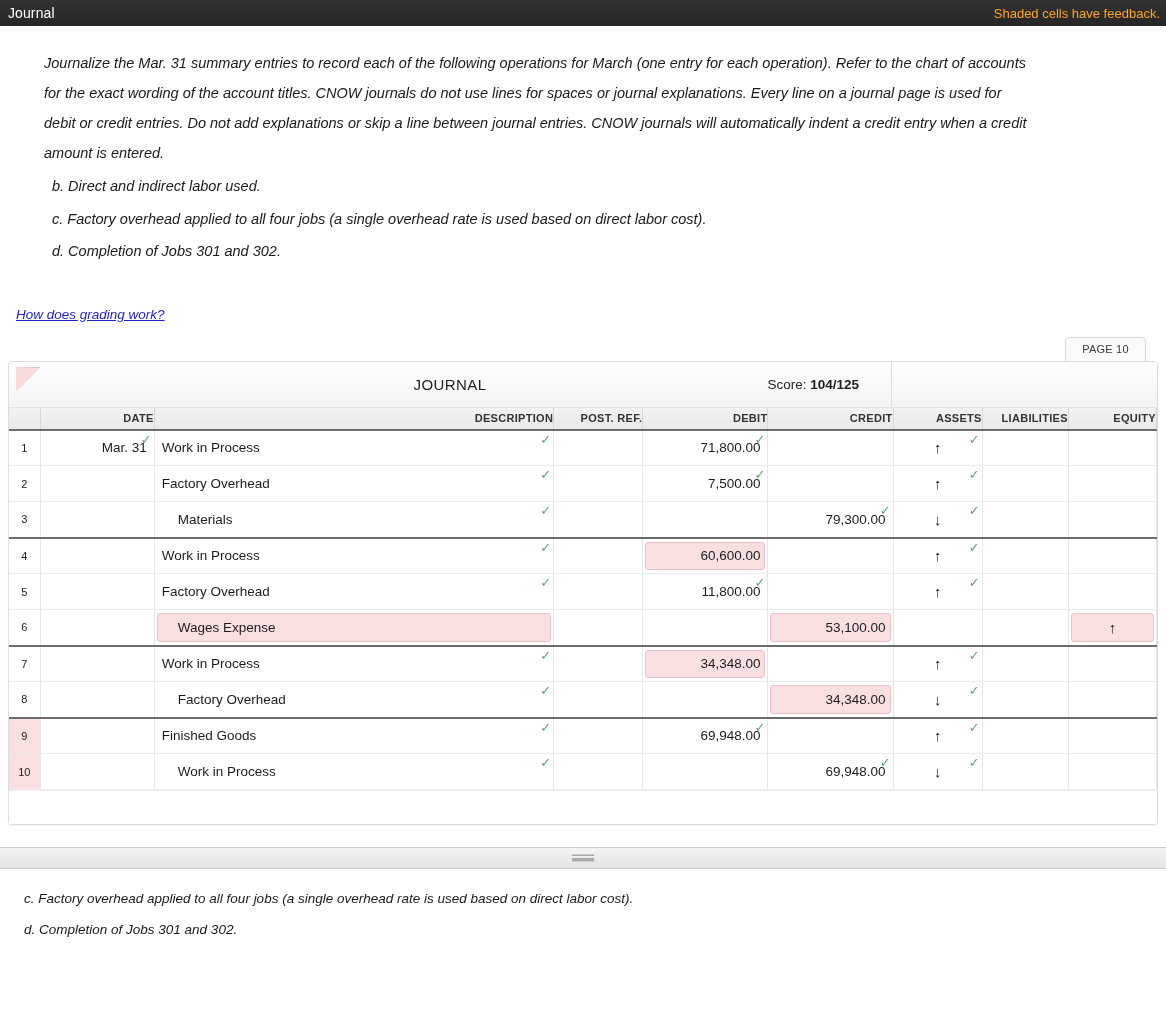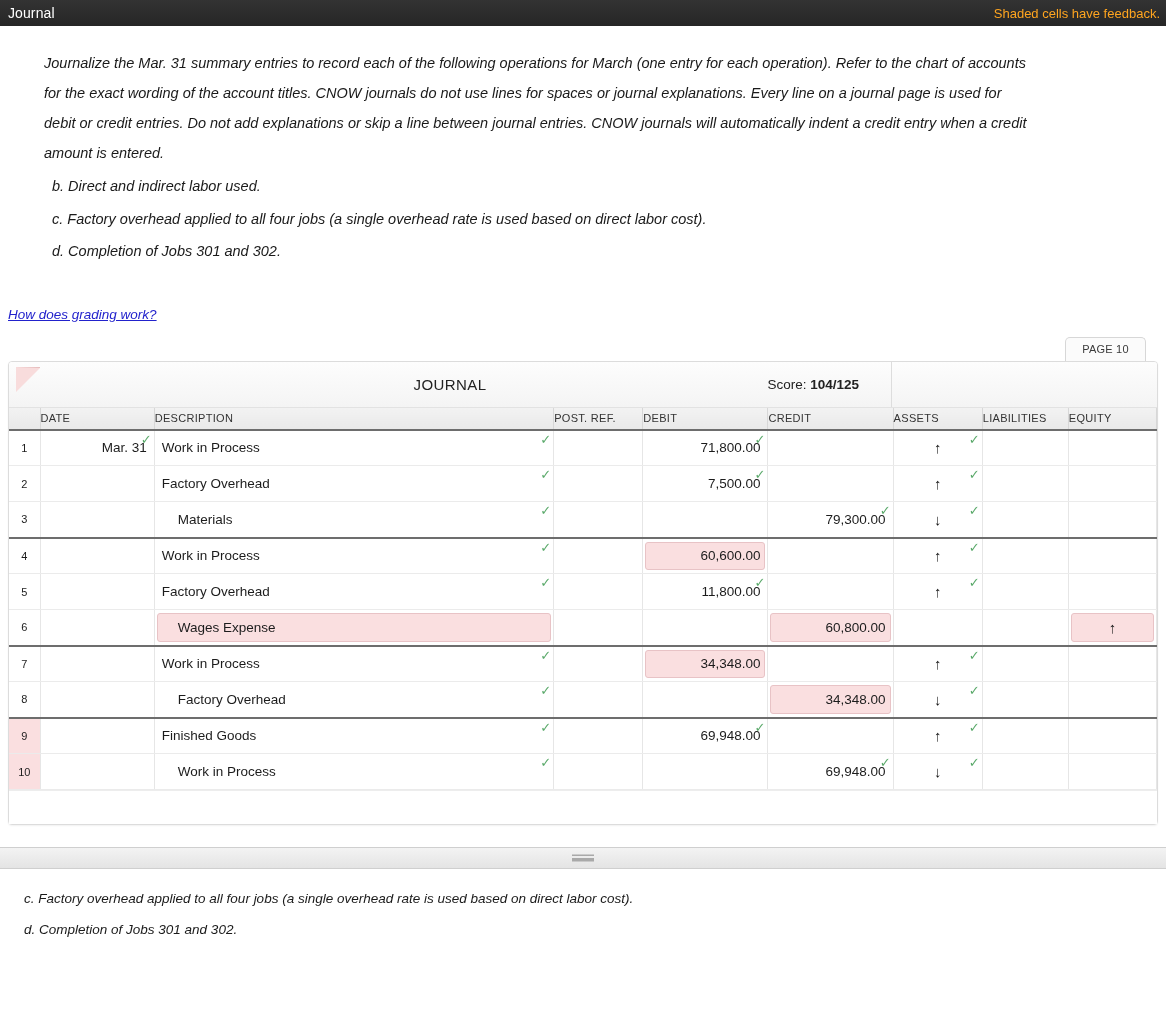--- a/index.html
+++ b/index.html
@@ -55,21 +55,21 @@
   }
   .oplist .op {
     font-style: italic;
     font-size: 14.5px;
     line-height: 32.5px;
     color: #1a1a1a;
     white-space: nowrap;
   }
 
   
-  .grading-link-wrap { padding: 37px 0 0 8px; }
+  .grading-link-wrap { padding: 37px 0 0 16px; }
   .grading-link {
     color: #2222cc;
     font-size: 13.5px;
     font-style: italic;
     text-decoration: underline;
     cursor: pointer;
   }
 
   
   .journal-wrap {
@@ -159,28 +159,28 @@
 
   
   table.journal {
     width: 100%;
     border-collapse: collapse;
     table-layout: fixed;
     font-size: 13.5px;
   }
   table.journal th {
     background: linear-gradient(to bottom, #f2f2f2 0%, #e9e9e9 100%);
-    font-weight: normal;
+    font-weight: bold;
     font-size: 11px;
     color: #333;
     letter-spacing: .3px;
     height: 22px;
     border-right: 1px solid #d7d7d7;
     border-bottom: 2px solid #6d6d6d;
-    text-align: left;
+    text-align: right;
     padding: 0;
   }
   table.journal th.th-rownum {
     border-right: 1px solid #d7d7d7;
     background: linear-gradient(to bottom, #f2f2f2 0%, #e9e9e9 100%);
   }
   table.journal td {
     height: 36px;
     border-right: 1px solid #e6e6e6;
     border-bottom: 1px solid #ebebeb;
@@ -503,21 +503,21 @@
                 <span class="cell-text"><span class="indent">Wages Expense</span></span>
               </td>
               <td class="postref">
                 <span class="cell-text"></span>
               </td>
               <td class="amount">
                 <span class="cell-text"></span>
               </td>
               <td class="amount">
                 <span class="shaded-box"></span>
-                <span class="cell-text">60,800.00</span>
+                <span class="cell-text">53,100.00</span>
               </td>
               <td class="aeq">
                 <span class="cell-text"></span>
               </td>
               <td class="aeq">
                 <span class="cell-text"></span>
               </td>
               <td class="aeq">
                 <span class="shaded-box"></span>
                 <span class="cell-text">↑</span>

